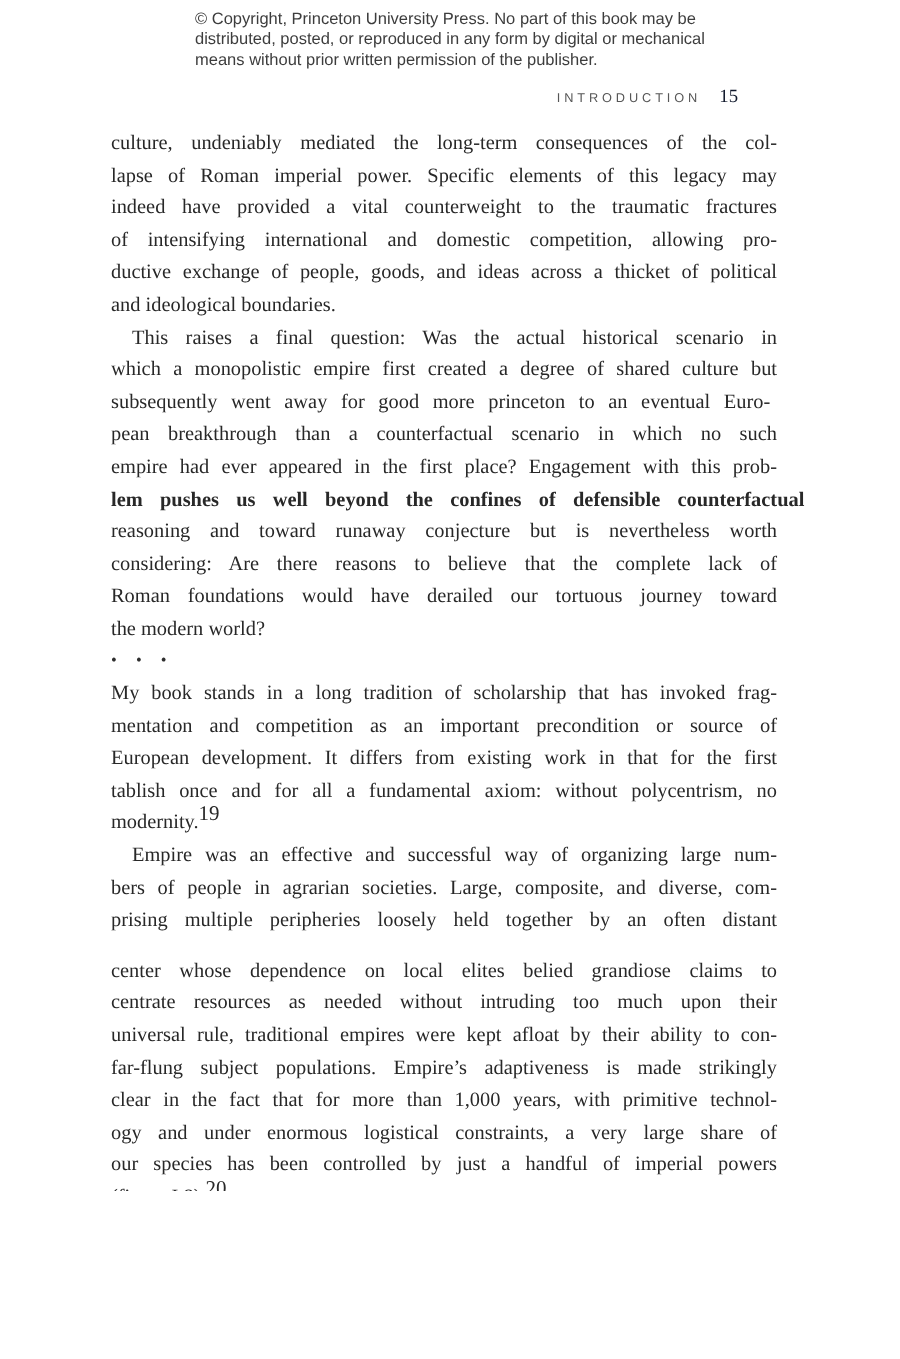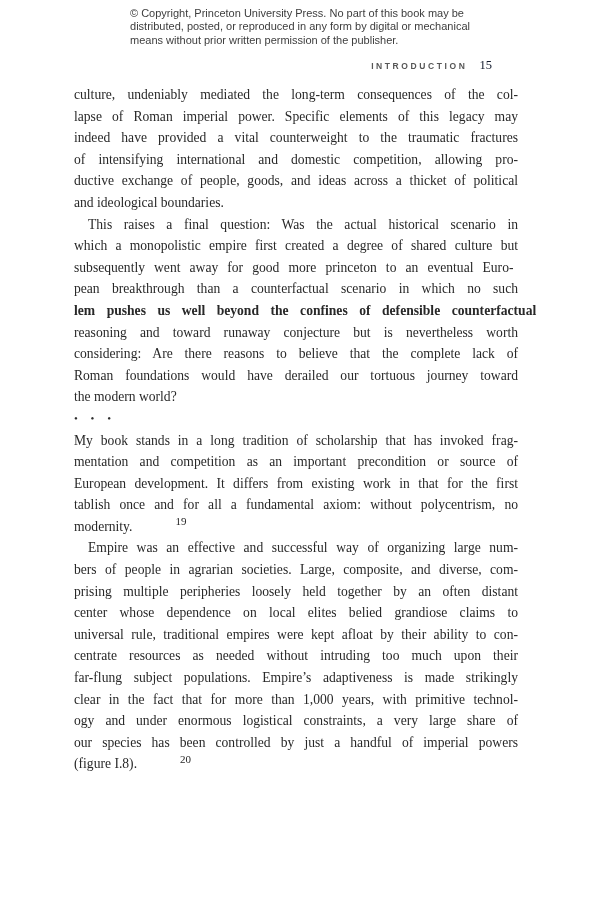--- a/index.html
+++ b/index.html
@@ -32,21 +32,21 @@
     position: absolute;
     top: 55px;
     left: 0;
     width: 492px;          
     text-align: right;
     white-space: nowrap;
   }
   .rh-section {
     font-family: "Liberation Sans", sans-serif;
     font-size: 8.5px;
-    font-weight: 700;
+    font-weight: 400;
     letter-spacing: 2.6px;
     color: #565656;
     vertical-align: baseline;
   }
   .rh-page {
     font-family: "Liberation Serif", serif;
     font-size: 12.5px;
     color: #0f172a;
     margin-left: 12px;
     vertical-align: baseline;
@@ -58,25 +58,24 @@
     top: 84px;
     width: 444px;
     font-size: 13.6px;
     line-height: 21.6px;
     color: #282828;
   }
   .line { white-space: nowrap; }
   .line.indent { padding-left: 14px; }
   .ln { display: inline-block; white-space: nowrap; }
   sup {
-    font-size: 11px;
+    font-size: 14px;
     line-height: 0;
     vertical-align: super;
     letter-spacing: 0;
-    margin-left: 43px;
   }
   .separator {
     line-height: 21.6px;
     font-size: 11px;
     letter-spacing: 5px;
     color: #2e2e2e;
   }
   
   .footer {
     position: absolute;
@@ -109,41 +108,42 @@
         <div class="line"><span class="ln" style="word-spacing: 7.6875px;">indeed have provided a vital counterweight to the traumatic fractures</span></div>
         <div class="line"><span class="ln" style="word-spacing: 9.71205px;">of intensifying international and domestic competition, allowing pro-</span></div>
         <div class="line"><span class="ln" style="word-spacing: 4.36506px;">ductive exchange of people, goods, and ideas across a thicket of political</span></div>
         <div class="line"><span class="ln">and ideological boundaries.</span></div>
       </div>
       <div class="para">
         <div class="line indent"><span class="ln" style="word-spacing: 8.17812px;">This raises a final question: Was the actual historical scenario in</span></div>
         <div class="line"><span class="ln" style="word-spacing: 4.84801px;">which a monopolistic empire first created a degree of shared culture but</span></div>
         <div class="line"><span class="ln" style="word-spacing: 5.66875px;">subsequently went away for good more princeton to an eventual Euro-</span></div>
         <div class="line"><span class="ln" style="word-spacing: 8.94444px;">pean breakthrough than a counterfactual scenario in which no such</span></div>
+        <div class="line"><span class="ln" style="word-spacing: 4.71023px;">empire had ever appeared in the first place? Engagement with this prob-</span></div>
         <div class="line"><span class="ln" style="word-spacing: 8.10243px; font-weight: bold;">lem pushes us well beyond the confines of defensible counterfactual</span></div>
         <div class="line"><span class="ln" style="word-spacing: 9.73047px;">reasoning and toward runaway conjecture but is nevertheless worth</span></div>
         <div class="line"><span class="ln" style="word-spacing: 8.46406px;">considering: Are there reasons to believe that the complete lack of</span></div>
         <div class="line"><span class="ln" style="word-spacing: 8.49805px;">Roman foundations would have derailed our tortuous journey toward</span></div>
         <div class="line"><span class="ln">the modern world?</span></div>
       </div>
       <div class="separator">• • •</div>
       <div class="para">
         <div class="line"><span class="ln" style="word-spacing: 4.53125px;">My book stands in a long tradition of scholarship that has invoked frag-</span></div>
         <div class="line"><span class="ln" style="word-spacing: 7.84896px;">mentation and competition as an important precondition or source of</span></div>
         <div class="line"><span class="ln" style="word-spacing: 4.96875px;">European development. It differs from existing work in that for the first</span></div>
         <div class="line"><span class="ln" style="word-spacing: 5.77969px;">tablish once and for all a fundamental axiom: without polycentrism, no</span></div>
         <div class="line"><span class="ln">modernity.<sup>19</sup></span></div>
       </div>
       <div class="para">
         <div class="line indent"><span class="ln" style="word-spacing: 5.17656px;">Empire was an effective and successful way of organizing large num-</span></div>
         <div class="line"><span class="ln" style="word-spacing: 5.01719px;">bers of people in agrarian societies. Large, composite, and diverse, com-</span></div>
         <div class="line"><span class="ln" style="word-spacing: 8.01562px;">prising multiple peripheries loosely held together by an often distant</span></div>
-        <div class="line"><span class="ln" style="word-spacing: 8.94444px;">center whose dependence on local elites belied grandiose claims to</span></div>
+        <div class="line"><span class="ln" style="word-spacing: 8.94444px; margin-top: 12px;">center whose dependence on local elites belied grandiose claims to</span></div>
+        <div class="line"><span class="ln" style="word-spacing: 8.68924px;">centrate resources as needed without intruding too much upon their</span></div>
         <div class="line"><span class="ln" style="word-spacing: 4.05682px;">universal rule, traditional empires were kept afloat by their ability to con-</span></div>
-        <div class="line"><span class="ln" style="word-spacing: 8.68924px;">centrate resources as needed without intruding too much upon their</span></div>
         <div class="line"><span class="ln" style="word-spacing: 8.23884px; text-align: center;">far-flung subject populations. Empire’s adaptiveness is made strikingly</span></div>
         <div class="line"><span class="ln" style="word-spacing: 5.04036px;">clear in the fact that for more than 1,000 years, with primitive technol-</span></div>
         <div class="line"><span class="ln" style="word-spacing: 7.61875px;">ogy and under enormous logistical constraints, a very large share of</span></div>
         <div class="line"><span class="ln" style="word-spacing: 6.69744px;">our species has been controlled by just a handful of imperial powers</span></div>
         <div class="line"><span class="ln">(figure I.8).<sup>20</sup></span></div>
       </div>
     </div>
 
   <div class="footer">For general queries, contact webmaster@press.princeton.edu</div>
 

